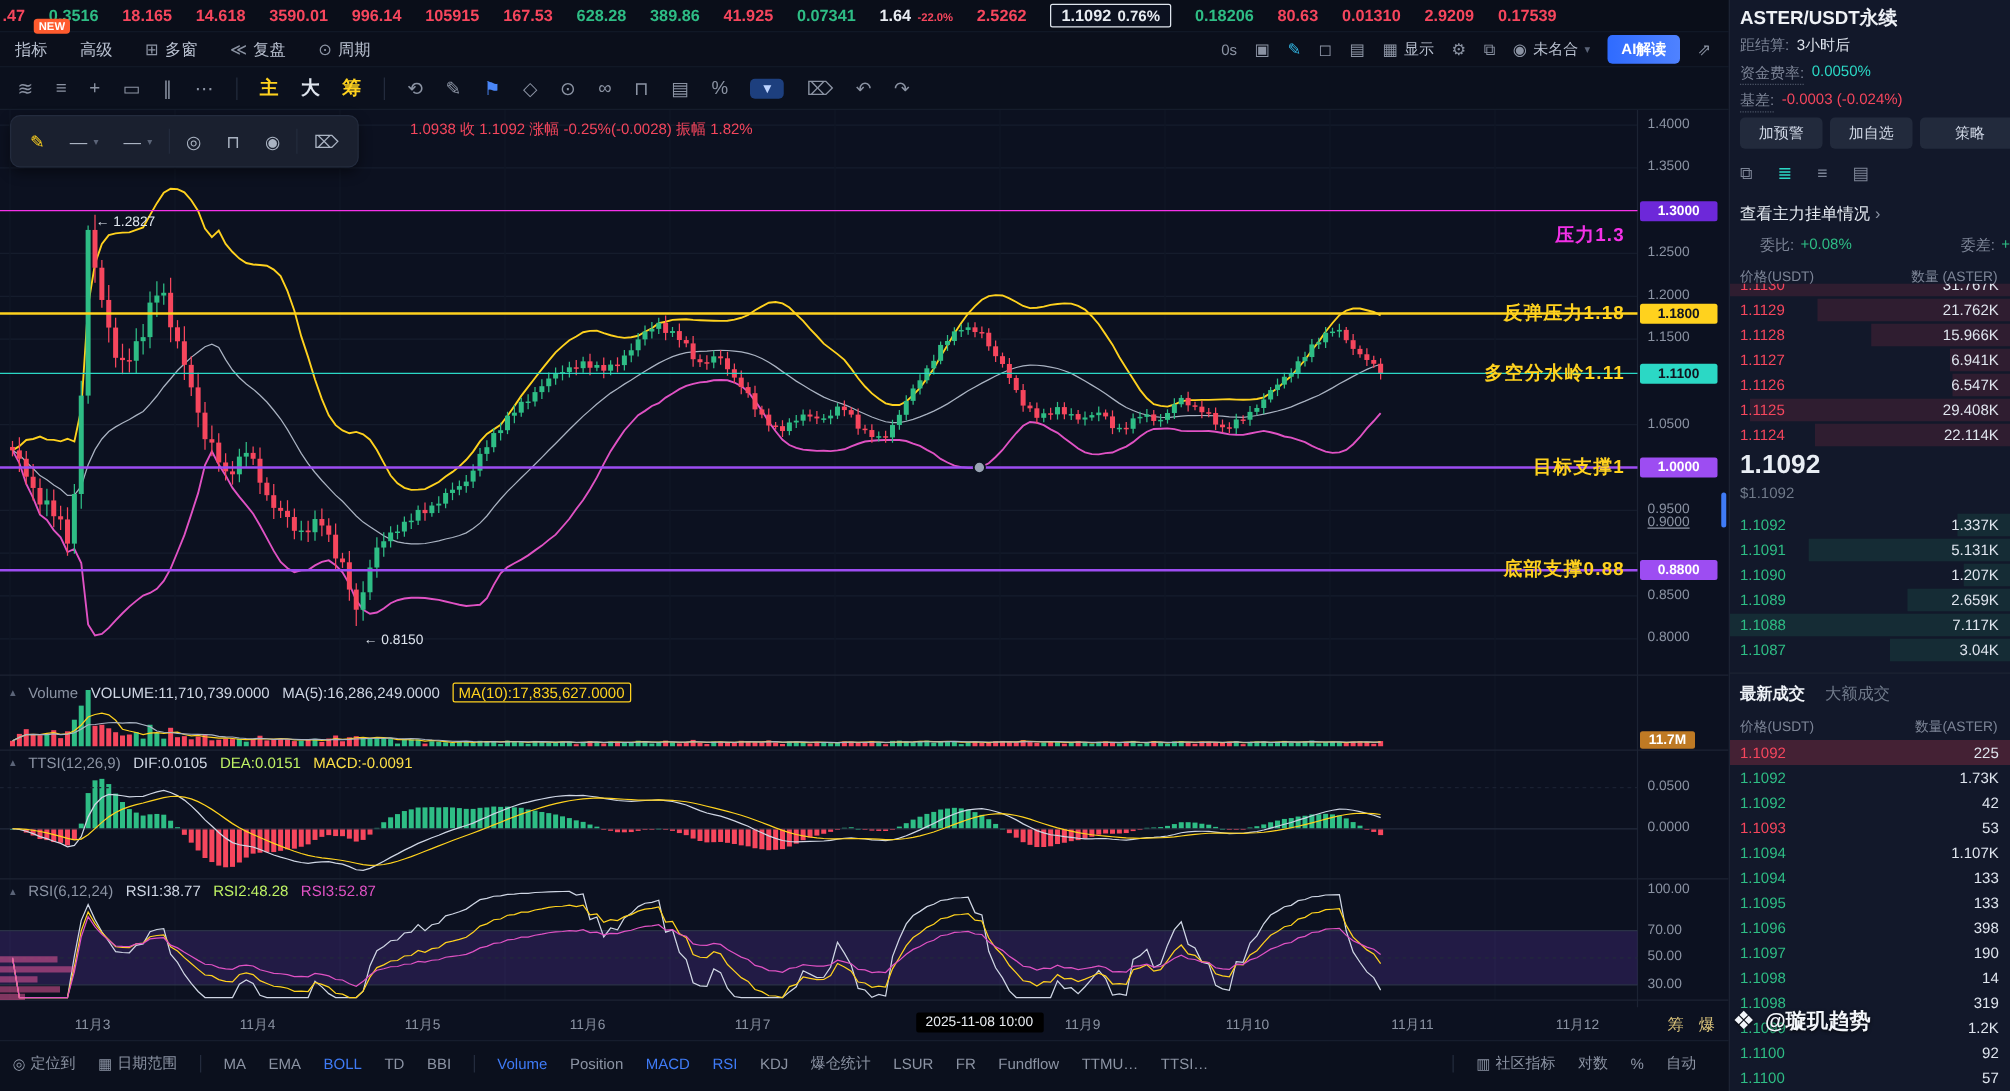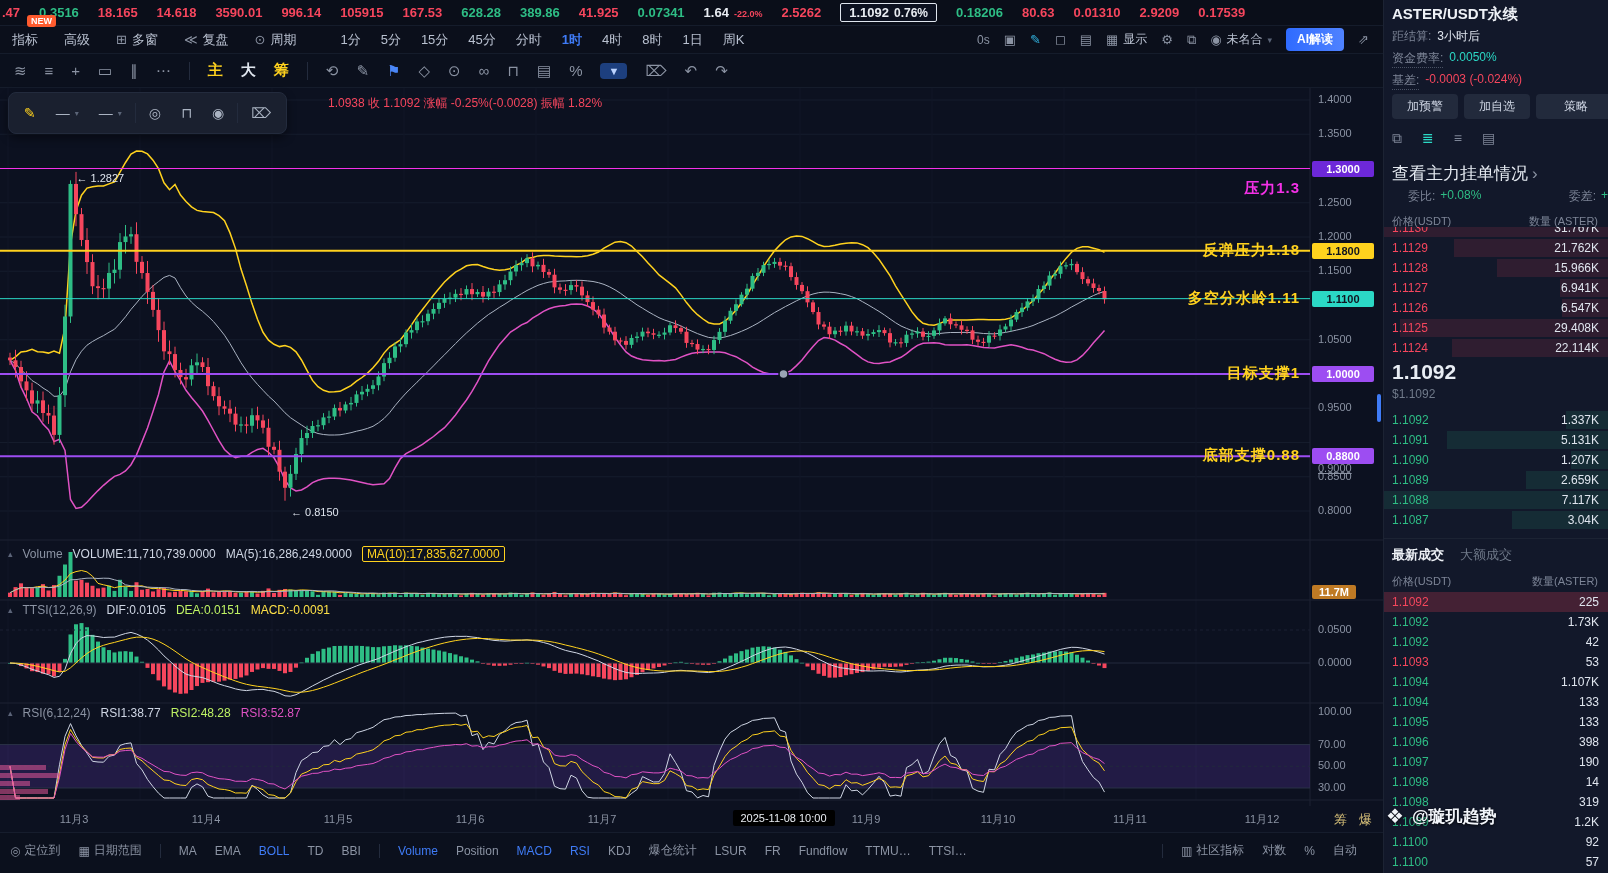--- a/index.html
+++ b/index.html
@@ -78,21 +78,21 @@
 #right-panel{position:absolute;left:1383px;top:0;width:225px;height:873px;background:#12182a;border-left:1px solid #1c2333;overflow:hidden}
 .rp-title{position:absolute;left:8px;top:5px;font-size:15px;font-weight:700;color:#eef1f6}
 .rp-row{position:absolute;left:8px;font-size:12px;color:#7d8597;display:flex;gap:6px;right:4px}
 .rp-label{color:#7d8597}
 .rp-label.dotted{border-bottom:1px dotted #4a5264}
 .v-white{color:#dfe5ee}.v-teal{color:#2bd8c5}.v-red{color:#f6465d}.v-green{color:#2ebd85}
 .rp-btn{position:absolute;top:94px;width:66px;height:25px;background:#222a3c;border-radius:4px;color:#cfd6e4;font-size:12px;line-height:25px;text-align:center;cursor:pointer}
 #rp-icons{position:absolute;left:8px;top:130px;display:flex;gap:20px;color:#7d8597;font-size:14px}
 .rp-ic{cursor:pointer}
 .rp-ic.teal{color:#2bd8c5}
-#rp-link{position:absolute;left:8px;top:162px;color:#e6ebf2;font-size:17px;cursor:pointer}
+#rp-link{position:absolute;left:8px;top:162px;color:#e6ebf2;font-size:13px;cursor:pointer}
 #rp-link .arr{color:#8b93a3;margin-left:4px}
 #rp-ratio{position:absolute;left:24px;right:0;top:188px;display:flex;font-size:12px;overflow:hidden}
 #rp-ratio .grp{display:flex;gap:5px;white-space:nowrap}
 #rp-ratio .grp2{margin-left:auto}
 .head-row{position:absolute;left:8px;right:10px;display:flex;justify-content:space-between;color:#7d8597;font-size:11px}
 #book-head{top:214px}
 #trades-head{top:574px}
 #asks{position:absolute;left:0;top:227px;width:225px;height:140px;overflow:hidden}
 #asks-list{margin-top:-9px}
 #bids{position:absolute;left:0;top:410px;width:225px;height:121px;overflow:hidden}
@@ -202,32 +202,20 @@
           <span>多窗</span>
         </div>
         <div class="tb-item">
           <span class="tb-ic">≪</span>
           <span>复盘</span>
         </div>
         <div class="tb-item">
           <span class="tb-ic">⊙</span>
           <span>周期</span>
         </div>
-      </div>
-    <div id="timeframes">
-        <span class="tf">1分</span>
-        <span class="tf">5分</span>
-        <span class="tf">15分</span>
-        <span class="tf">45分</span>
-        <span class="tf">分时</span>
-        <span class="tf active">1时</span>
-        <span class="tf">4时</span>
-        <span class="tf">8时</span>
-        <span class="tf">1日</span>
-        <span class="tf">周K</span>
       </div>
     <div id="toolbar-right">
         <span class="tb-dim">0s</span>
         <span class="tb-ic">▣</span>
         <span class="tb-ic accent">✎</span>
         <span class="tb-ic">◻</span>
         <span class="tb-ic">▤</span>
         <div class="tb-item">
           <span class="tb-ic">▦</span>
           <span>显示</span>
@@ -1457,21 +1445,21 @@
     <span id="wm-icon">❖</span>
     <span>@璇玑趋势</span>
   </div>
 <div class="ylab" style="left: 1318px; top: 93px;">1.4000</div>
     <div class="ylab" style="left: 1318px; top: 127.25px;">1.3500</div>
     <div class="ylab" style="left: 1318px; top: 195.75px;">1.2500</div>
     <div class="ylab" style="left: 1318px; top: 230px;">1.2000</div>
     <div class="ylab" style="left: 1318px; top: 264.25px;">1.1500</div>
     <div class="ylab" style="left: 1318px; top: 332.75px;">1.0500</div>
     <div class="ylab" style="left: 1318px; top: 401.25px;">0.9500</div>
-    <div class="ylab" style="left: 1318px; top: 462px; text-decoration: underline;">0.9000</div>
+    <div class="ylab" style="left: 1318px; top: 412px; text-decoration: underline;">0.9000</div>
     <div class="ylab" style="left: 1318px; top: 469.75px;">0.8500</div>
     <div class="ylab" style="left: 1318px; top: 504px;">0.8000</div>
     <div class="ytag ytag-magenta" style="left: 1312px; top: 160.5px;">1.3000</div>
     <div class="ytag ytag-yellow" style="left: 1312px; top: 242.7px;">1.1800</div>
     <div class="ytag ytag-teal" style="left: 1312px; top: 290.65px;">1.1100</div>
     <div class="ytag ytag-purple" style="left: 1312px; top: 366px;">1.0000</div>
     <div class="ytag ytag-purple" style="left: 1312px; top: 448.2px;">0.8800</div>
     <div class="lvl lvl-magenta" style="top: 158.5px; margin-top: 20px;">压力1.3</div>
     <div class="lvl lvl-yellow" style="top: 240.7px;">反弹压力1.18</div>
     <div class="lvl lvl-yellow" style="top: 288.65px;">多空分水岭1.11</div>

